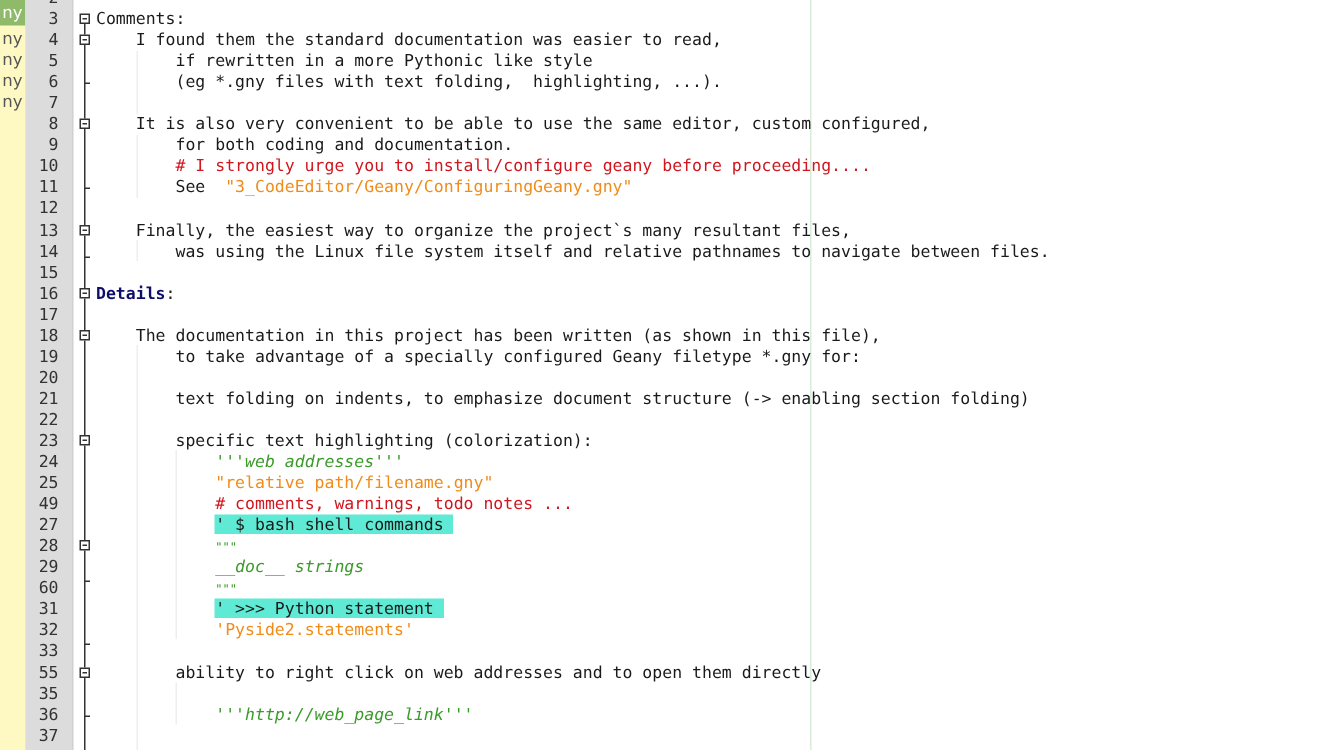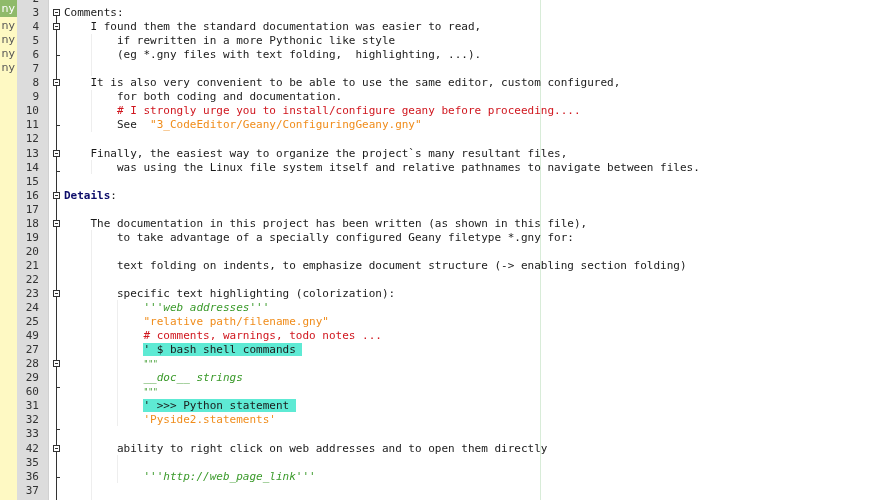--- a/index.html
+++ b/index.html
@@ -209,21 +209,21 @@
     </div>
   <div class="line">
       <span class="ln">32</span>
       <span class="txt"><span>            </span><span class="c-path">'Pyside2.statements'</span></span>
     </div>
   <div class="line">
       <span class="ln">33</span>
       <span class="tick" style="top:2px"></span>
     </div>
   <div class="line">
-      <span class="ln">42</span>
+      <span class="ln">55</span>
       <span class="fold"></span>
       <span class="txt">        ability to right click on web addresses and to open them directly</span>
     </div>
   <div class="line">
       <span class="ln">35</span>
     </div>
   <div class="line">
       <span class="ln">36</span>
       <span class="tick" style="top:7px"></span>
       <span class="txt"><span>            </span><span class="c-green">'''http://web_page_link'''</span></span>

